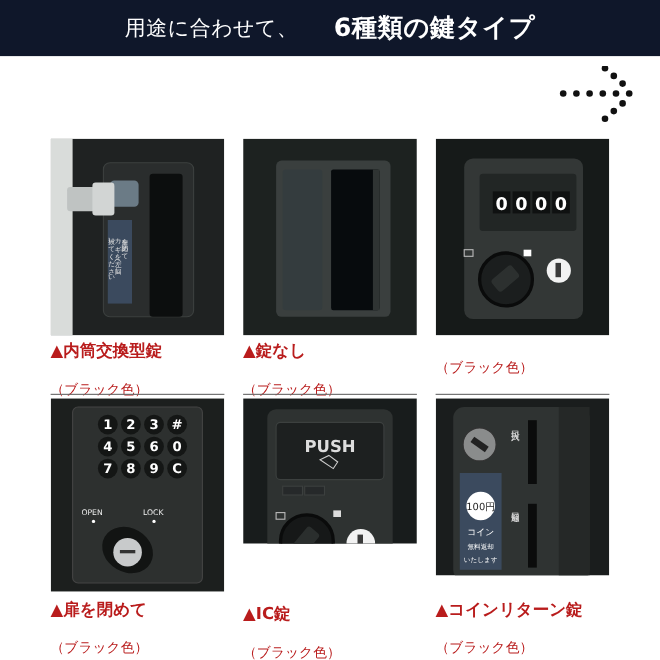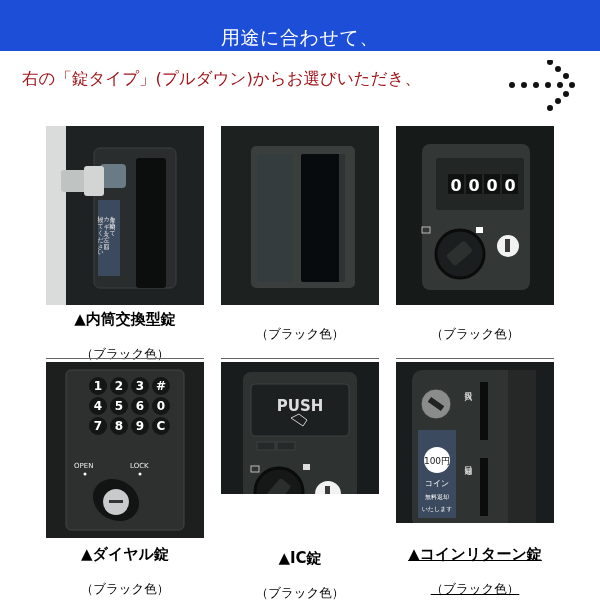--- a/index.html
+++ b/index.html
@@ -1,39 +1,39 @@
 <!DOCTYPE html>
 <html><head>
 <meta charset="utf-8">
 <style>
   html, body { margin:0; padding:0; }
   body { width:600px; height:600px; background:#ffffff; position:relative; overflow:hidden;
          font-family:"DejaVu Sans", "Liberation Sans", sans-serif; }
-  .banner { position:absolute; left:0; top:0; width:600px; height:51px; background:#1d4ed8;
-            color:#fff; display:flex; align-items:flex-end; justify-content:center;
+  .banner { position:absolute; left:0; top:0; width:600px; height:51px; background:#0f172a;
+            color:#fff; display:flex; align-items:center; justify-content:center;
             font-size:19px; letter-spacing:0.5px; white-space:nowrap;gap:32px; }
   .banner .big { font-size:23px; font-weight:bold; }
   .notice { position:absolute; left:22px; top:67px; color:#a0151a; font-size:16.5px; line-height:23px; white-space:nowrap; }
   .arrow { position:absolute; left:508px; top:60px; width:90px; height:60px; }
   .tile { position:absolute; width:158px; overflow:hidden; }
-  .caption { position:absolute; width:158px; text-align:center; color:#000000; }
+  .caption { position:absolute; width:158px; text-align:left; color:#b91c1c; }
   .caption .name { font-size:15px; font-weight:bold; line-height:20px; white-space:nowrap; }
   .caption .sub { font-size:12.5px; line-height:18px; margin-top:16px; }
   .divider { position:absolute; height:1px; background:#666; width:158px; top:358px; }
   .tile svg { display:block; }
 </style>
 </head>
 <body>
 
 <div class="banner">
   <span>用途に合わせて、</span>
+    <span class="big">6種類の鍵タイプ</span>
 </div>
 
 <div class="notice">
-  <div>右の「錠タイプ」(プルダウン)からお選びいただき、</div>
 </div>
 
 <svg class="arrow" viewBox="0 0 90 60">
   <g fill="#111">
     <circle cx="4" cy="25" r="3"></circle>
       <circle cx="16" cy="25" r="3"></circle>
       <circle cx="28" cy="25" r="3"></circle>
       <circle cx="40" cy="25" r="3"></circle>
       <circle cx="52" cy="25" r="3"></circle>
       <circle cx="64" cy="25" r="3"></circle>
@@ -72,20 +72,21 @@
 <div class="tile" style="left:221px;top:126px;height:179px;">
   <svg width="158" height="179" viewBox="0 0 158 179">
     <rect width="158" height="179" fill="#1d2220"></rect>
     <rect x="30" y="20" width="104" height="142" rx="5" fill="#3a3f3e"></rect>
     <rect x="36" y="28" width="36" height="128" rx="3" fill="#343c3e"></rect>
     <rect x="80" y="28" width="44" height="128" rx="2" fill="#070b0d"></rect>
     <rect x="118" y="28" width="6" height="128" fill="#2f3433"></rect>
   </svg>
 </div>
 <div class="caption" style="left:221px;top:309px;">
+  <div class="name">▲錠なし</div>
   <div class="sub">（ブラック色）</div>
 </div>
 <div class="divider" style="left:221px;"></div>
 
 <div class="tile" style="left:396px;top:126px;height:179px;">
   <svg width="158" height="179" viewBox="0 0 158 179">
     <rect width="158" height="179" fill="#161a19"></rect>
     <rect x="26" y="18" width="108" height="146" rx="8" fill="#333736"></rect>
     <rect x="40" y="32" width="88" height="52" rx="3" fill="#222625"></rect>
     <g fill="#0f1111">
@@ -150,21 +151,21 @@
       <text x="84" y="106">LOCK</text>
     </g>
     <circle cx="39" cy="112" r="1.5" fill="#fff"></circle>
       <circle cx="94" cy="112" r="1.5" fill="#fff"></circle>
     <ellipse cx="70" cy="138" rx="24" ry="20" fill="#121413" transform="rotate(30 70 138)"></ellipse>
     <circle cx="70" cy="140" r="13" fill="#c8cacb"></circle>
     <rect x="63" y="138" width="14" height="3" fill="#333"></rect>
   </svg>
 </div>
 <div class="caption" style="left:46px;top:544px;">
-  <div class="name">▲ダイヤル錠</div>
+  <div class="name">▲扉を閉めて</div>
   <div class="sub">（ブラック色）</div>
 </div>
 
 <div class="tile" style="left:221px;top:362px;height:132px;">
   <svg width="158" height="176" viewBox="0 0 158 176">
     <rect width="158" height="176" fill="#181c1c"></rect>
     <rect x="22" y="10" width="114" height="156" rx="8" fill="#2e3231"></rect>
     <rect x="30" y="22" width="98" height="52" rx="4" fill="#1d2020" stroke="#3c403f"></rect>
     <text x="79" y="49" fill="#ddd" font-size="15" font-family="DejaVu Sans, sans-serif" font-weight="bold" text-anchor="middle">PUSH</text>
     <path d="M70 56 l8 -4 l8 6 l-4 6 z" fill="none" stroke="#ccc"></path>
@@ -199,16 +200,16 @@
       <text x="41" y="149" font-size="6">いたします</text>
     </g>
     <g fill="#e0e0e0" font-size="8" font-family="DejaVu Sans, sans-serif">
       <text x="72" y="24" writing-mode="tb">投入口</text>
       <text x="72" y="98" writing-mode="tb">返却口</text>
     </g>
     <rect x="84" y="20" width="8" height="58" fill="#0b0c0c"></rect>
     <rect x="84" y="96" width="8" height="58" fill="#0b0c0c"></rect>
   </svg>
 </div>
-<div class="caption" style="left:396px;top:544px;text-decoration:underline;">
+<div class="caption" style="left:396px;top:544px;">
   <div class="name">▲コインリターン錠</div>
   <div class="sub">（ブラック色）</div>
 </div>
 
 </body></html>

